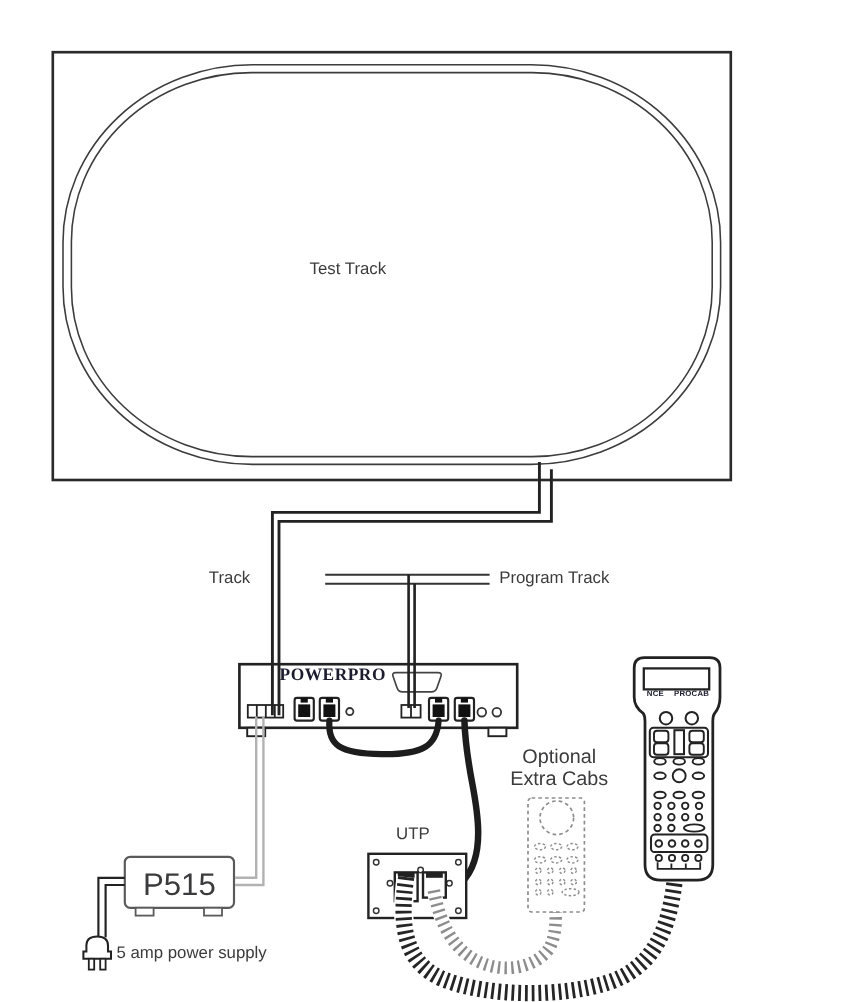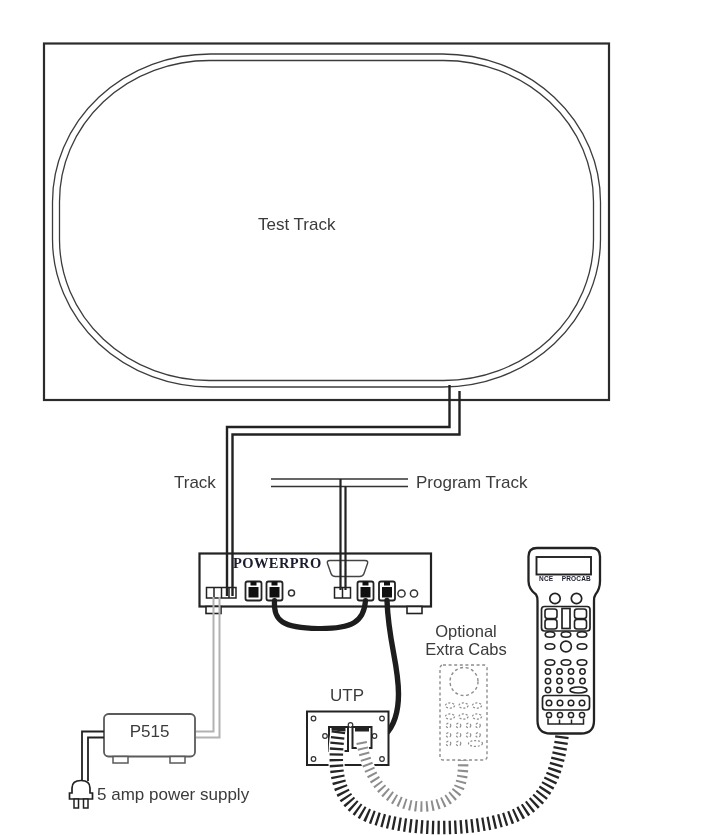--- a/index.html
+++ b/index.html
@@ -3,34 +3,34 @@
 <meta charset="utf-8">
 <style>
   html,body { margin:0; padding:0; background:#ffffff; }
   .canvas {
     position:relative; width:711px; height:835px;
     background:#ffffff; overflow:hidden;
     font-family:"Liberation Sans", sans-serif;
   }
   .canvas svg { position:absolute; left:0; top:0; }
   .lbl {
-    position:absolute; color:#3b3b3d; font-size:17px;
+    position:absolute; color:#3b3b3d; font-size:14px;
     white-space:nowrap; z-index:2; line-height:1.1;
   }
   .lbl-test-track { left:258px; top:216px; }
   .lbl-track { left:174px; top:474px; }
   .lbl-program-track { left:416px; top:474px; }
   .lbl-powerpro {
     left:205px; top:556px;
     font-family:"Liberation Serif", serif; font-weight:bold;
     font-size:14.5px; color:#1c1c2e; letter-spacing:0.4px;margin-left:28px;
   }
   .lbl-optional { left:407px; top:622px; width:118px; text-align:center; font-size:16.5px; }
   .lbl-utp { left:330px; top:687px; }
-  .lbl-p515 { left:104px; top:723px; width:91px; text-align:center; font-size:17px; }
+  .lbl-p515 { left:104px; top:723px; width:91px; text-align:center; font-size:26px; }
   .lbl-supply1 { left:118px; top:766px; }
   .lbl-supply2 { left:97px; top:786px; }
   .lbl-cabbrand {
     left:539px; top:575px; width:52px; display:flex;
     justify-content:space-between; font-weight:bold;
     font-size:6.5px; color:#1c1c2e; letter-spacing:0.2px;
   }
 </style>
 </head>
 <body>

